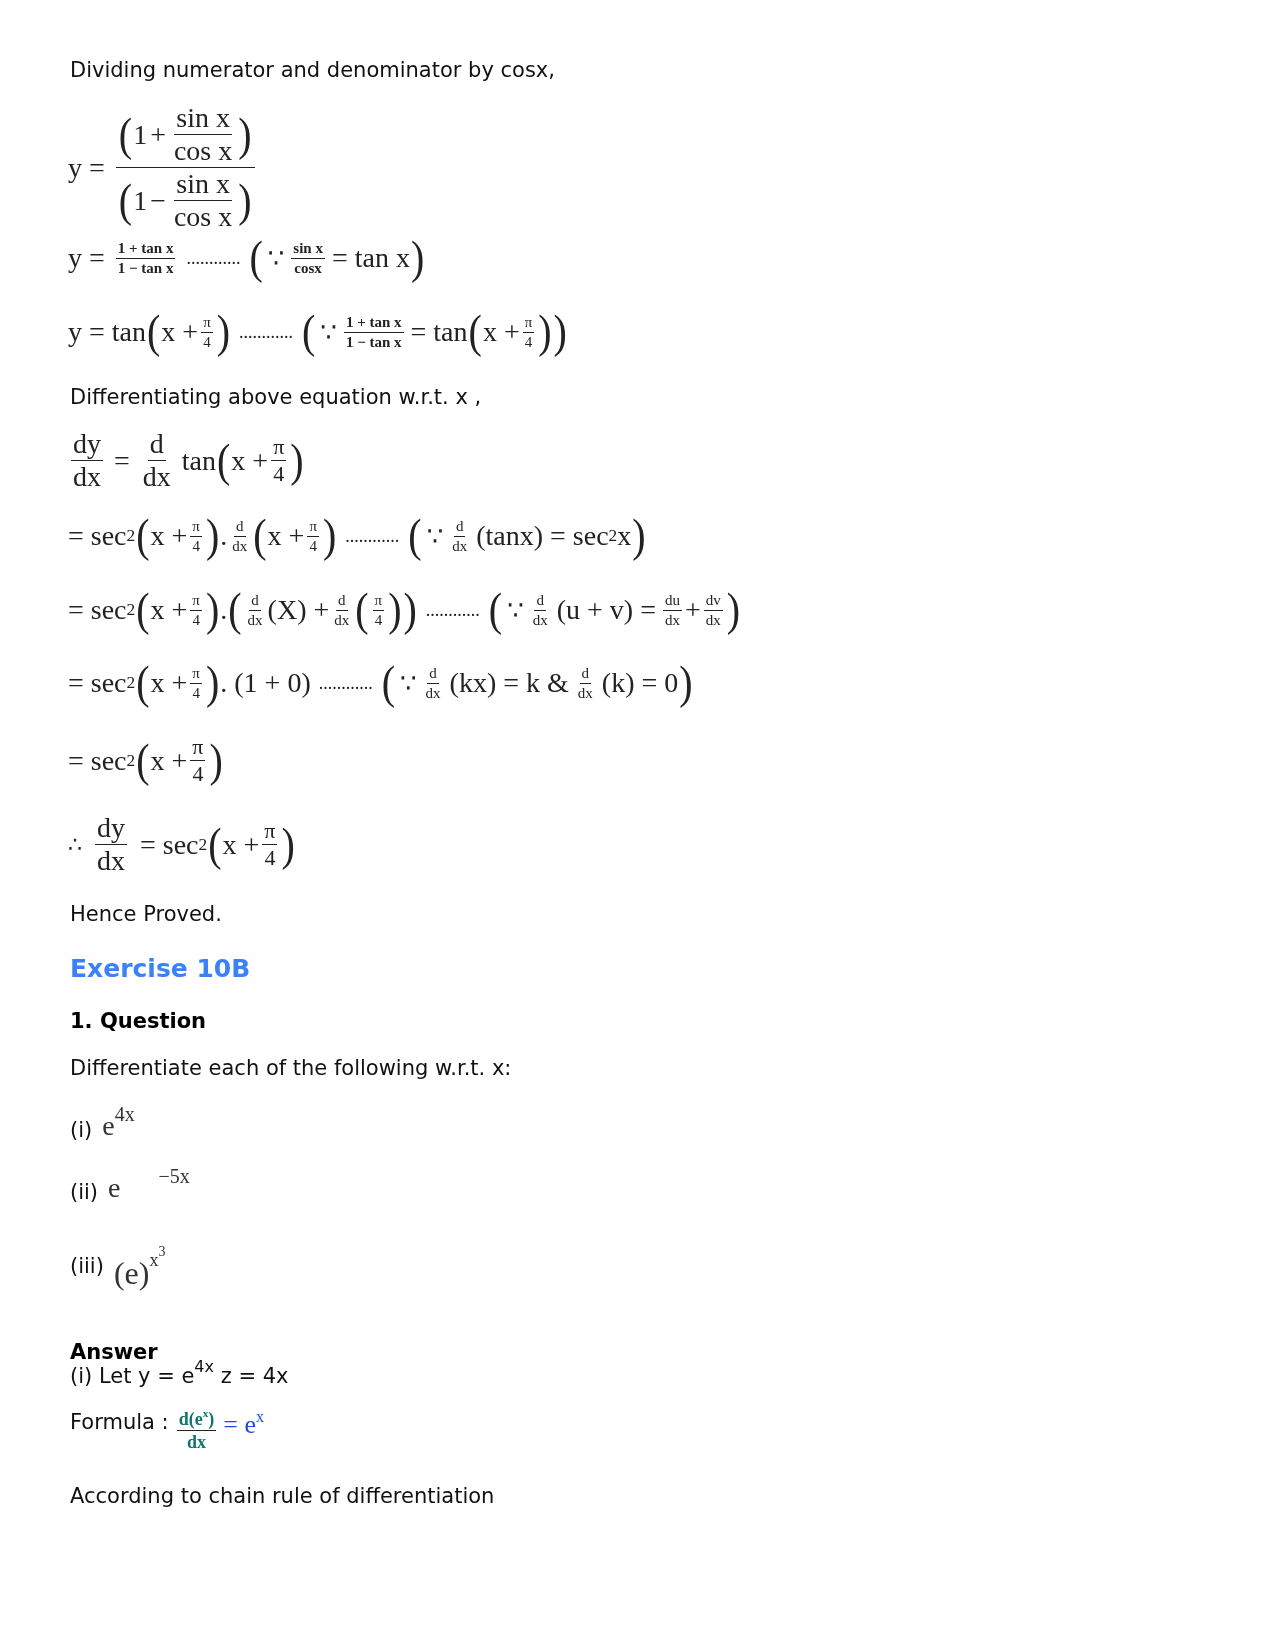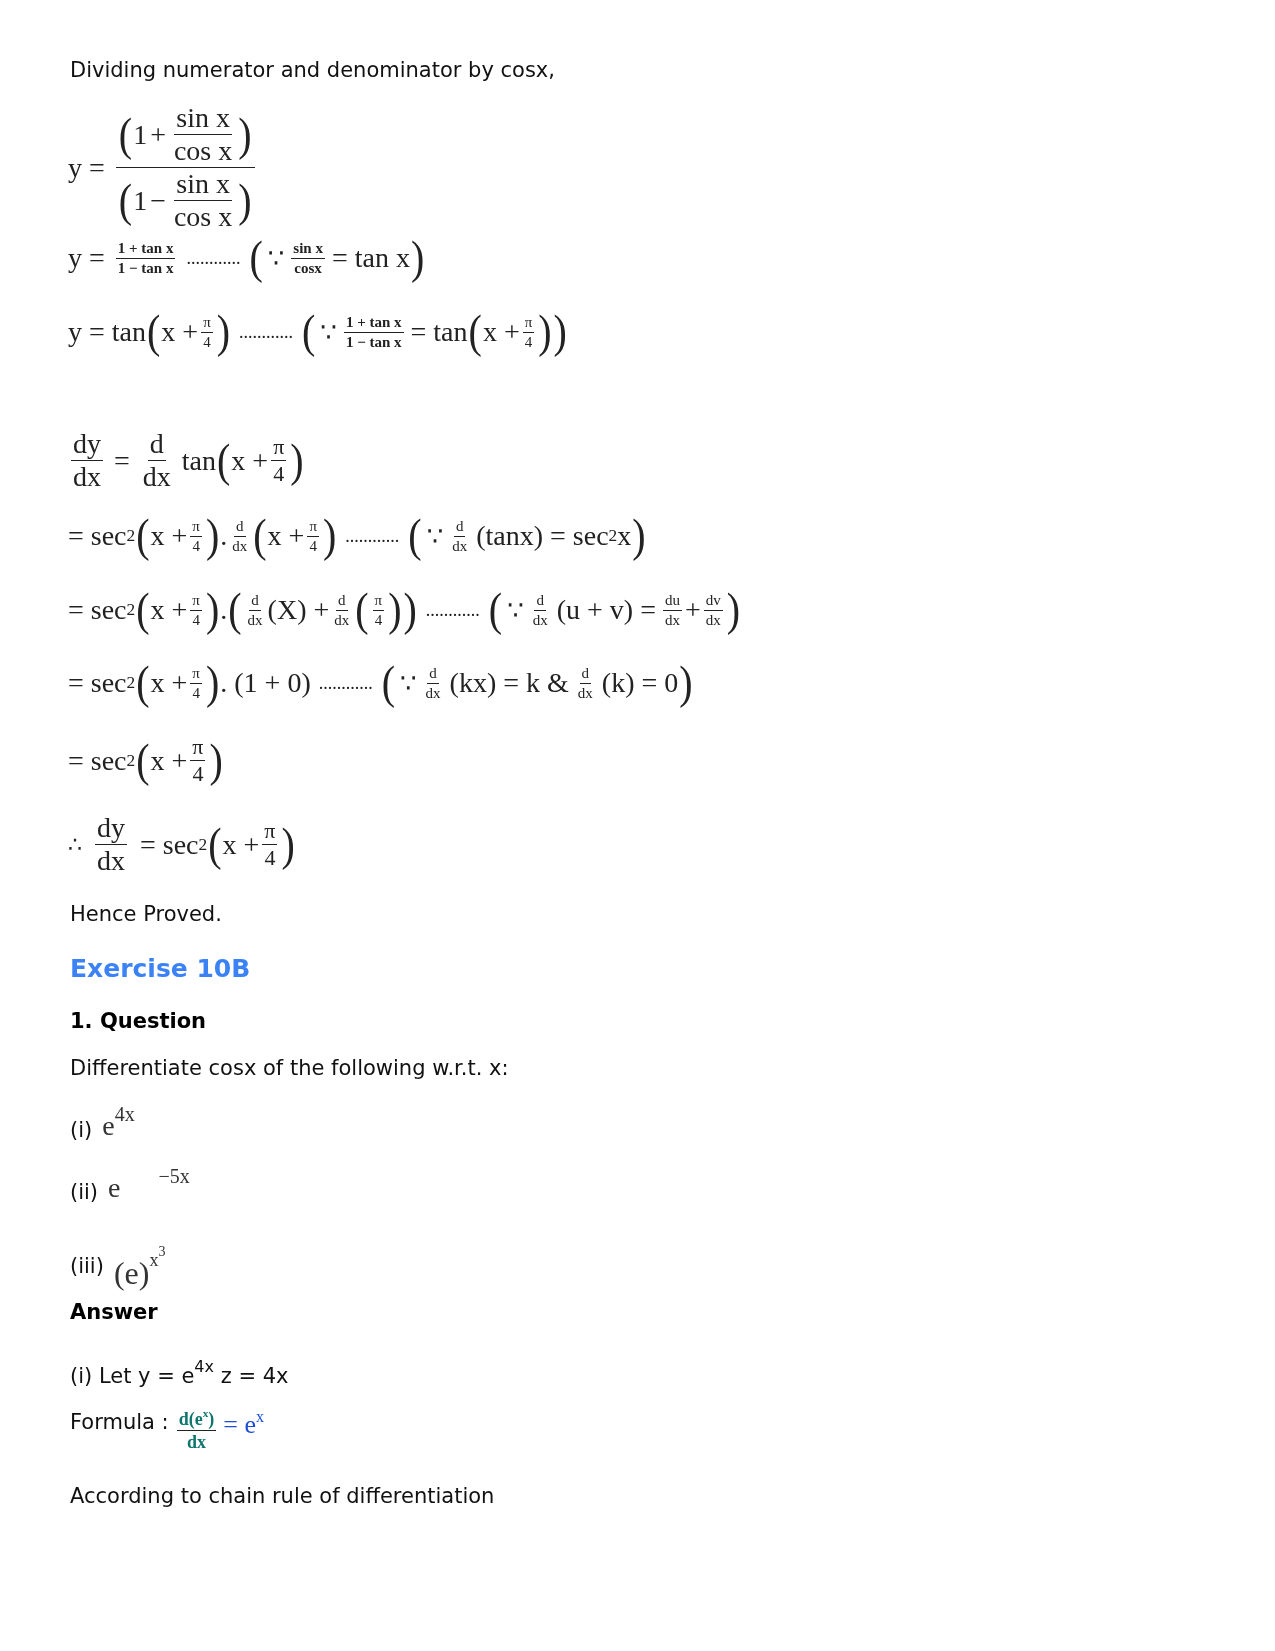--- a/index.html
+++ b/index.html
@@ -94,20 +94,21 @@
     <span class="paren">(</span>
     <span>x +</span>
     <span class="frac sm">
       <span class="num">π</span>
       <span class="den">4</span>
     </span>
     <span class="paren">)</span>
       <span class="paren">)</span>
   </div>
 
+  <div class="txt" style="top:385px;">Differentiating above equation w.r.t. x ,</div>
 
   <div class="math" style="top:430px;">
     <span class="frac lg">
       <span class="num">dy</span>
       <span class="den">dx</span>
     </span>
     <span style="margin:0 8px;">=</span>
     <span class="frac lg">
       <span class="num">d</span>
       <span class="den">dx</span>
@@ -260,21 +261,21 @@
     </span>
     <span class="paren">)</span>
   </div>
 
   <div class="txt" style="top:902px;">Hence Proved.</div>
 
   <div class="h1" style="top:954px;">Exercise 10B</div>
 
   <div class="h2" style="top:1009px;">1. Question</div>
 
-  <div class="txt" style="top:1056px;">Differentiate cosx of the following w.r.t. x:</div>
+  <div class="txt" style="top:1056px;">Differentiate each of the following w.r.t. x:</div>
 
   <div class="txt" style="top:1110px; display:flex; align-items:flex-end;">
     <span>(i)</span>
     <span style="font-family:'Liberation Serif',serif; font-size:28px; margin-left:10px; color:#333;">
       <span>e</span><sup style="font-size:20px;">4x</sup>
     </span>
   </div>
 
   <div class="txt" style="top:1172px; display:flex; align-items:flex-end;">
     <span>(ii)</span>
@@ -283,21 +284,21 @@
     </span>
   </div>
 
   <div class="txt" style="top:1240px; display:flex; align-items:center;">
     <span>(iii)</span>
     <span style="font-family:'Liberation Serif',serif; font-size:32px; margin-left:10px; color:#333; margin-top:12px;">
       <span>(e)</span><sup style="font-size:18px; vertical-align:1.0em;"><span>x</span><sup style="font-size:14px;">3</sup></sup>
     </span>
   </div>
 
-  <div class="h2" style="top:1300px;">Answer</div>
+  <div class="h2" style="top:1340px;">Answer</div>
 
   <div class="txt" style="top:1364px;">
     <span>(i) Let y = e</span><sup style="font-size:16px;">4x</sup><span> z = 4x</span>
   </div>
 
   <div class="txt" style="top:1410px; display:flex; ">
     <span>Formula :</span>
     <span class="frac" style="font-family:'Liberation Serif',serif; font-size:18px; font-weight:bold; color:#0f766e; margin-left:8px;">
       <span class="num"><span>d(e</span><sup>x</sup><span>)</span></span>
       <span class="den">dx</span>

